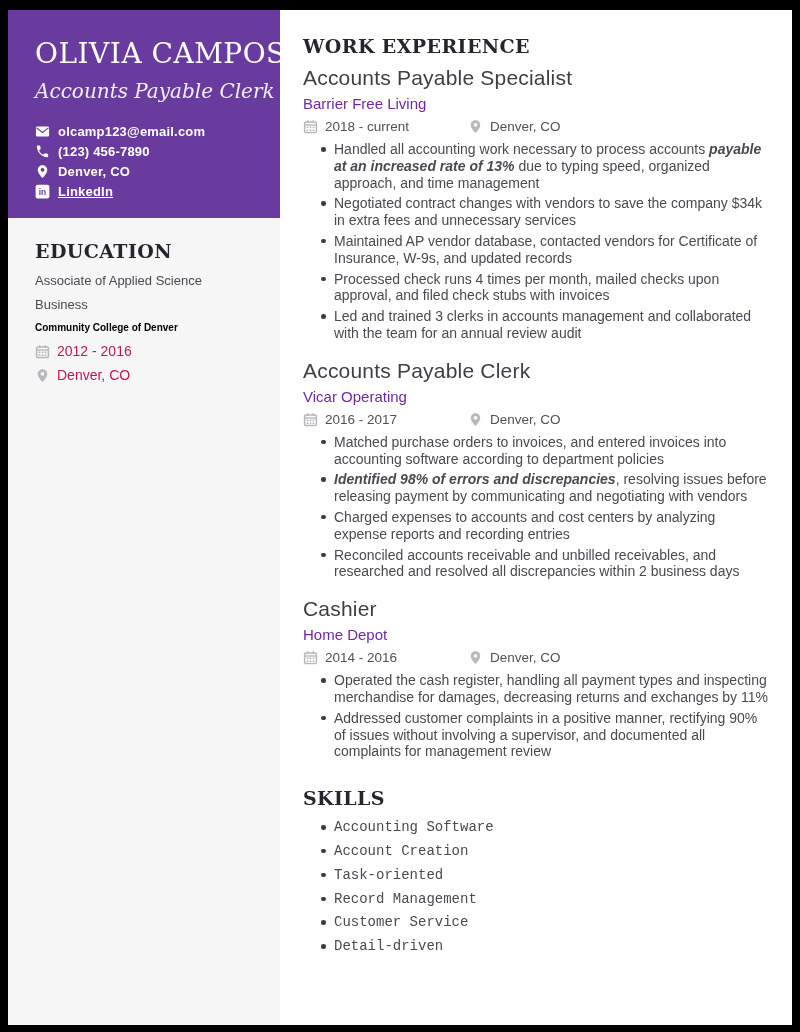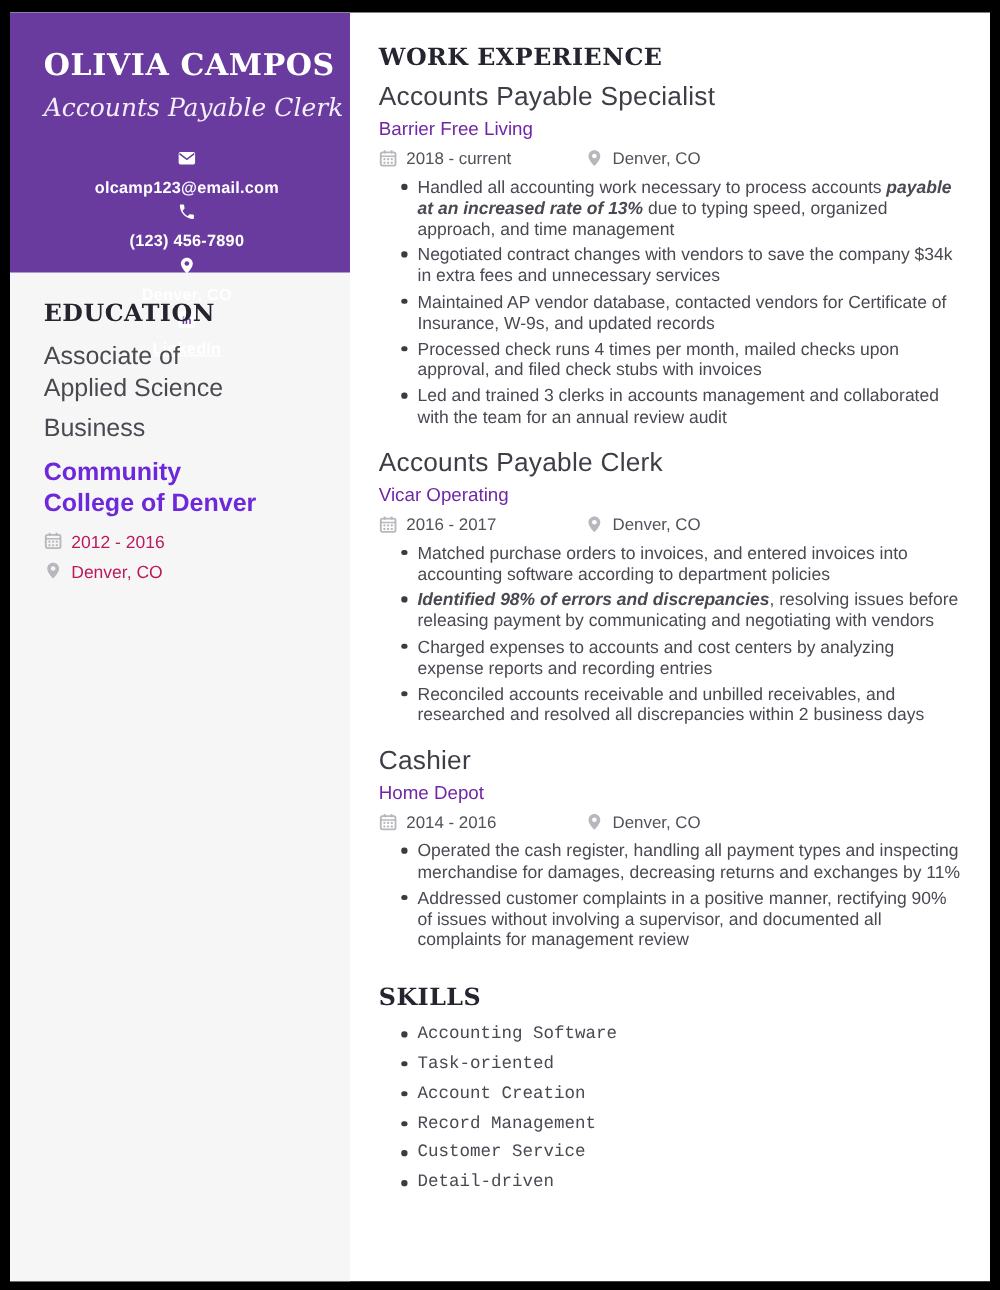--- a/index.html
+++ b/index.html
@@ -31,22 +31,22 @@
     --bg: #6a3b9e;
     box-sizing: border-box;
     height: 208px;
     background: var(--bg);
     color: #ffffff;
     padding: 29px 16px 0 27px;
   }
   .id-block h1 {
     margin: 0;
     font-family: "DejaVu Serif", "Liberation Serif", serif;
-    font-weight: 700;
-    font-size: 24px;
+    font-weight: 400;
+    font-size: 28px;
     letter-spacing: 0.5px;
     line-height: 1.1;
     white-space: nowrap;
   }
   .headline {
     margin-top: 9px;
     font-family: "DejaVu Serif", "Liberation Serif", serif;
     font-style: italic;
     font-size: 20px;
     color: #f3eef9;
@@ -58,52 +58,51 @@
     padding: 0;
   }
   .contacts li {
     display: flex;
     align-items: center;
     gap: 8px;
     margin-bottom: 5px;
     font-size: 13px;
     font-weight: 600;
     letter-spacing: 0.2px;
-    flex-direction: column;
   }
   .contacts svg { width: 15px; height: 15px; display: block; }
   .contacts a.link {
     color: #ffffff;
     text-decoration: underline;
     cursor: pointer;
   }
   
   .section-h {
     margin: 0;
     font-family: "DejaVu Serif", "Liberation Serif", serif;
     font-weight: 700;
     font-size: 19px;
     letter-spacing: 0.4px;
     color: #26242e;
   }
   
   .edu { padding: 22px 18px 0 27px; }
   .edu-degree, .edu-field {
     margin-top: 11px;
-    font-size: 20px;
+    font-size: 13px;
     color: #4a4851;
     line-height: 1.28;
     max-width: 170px;
   }
   .edu-field { margin-top: 7px; }
   .edu-school {
     margin-top: 9px;
-    font-size: 20px;
+    font-size: 10px;
     font-weight: 700;
-    color: #6d28d9;
+    color: #000000;
     line-height: 1.28;
     max-width: 180px;
   }
   .meta-row {
     display: flex;
     align-items: center;
     gap: 7px;
     margin-top: 8px;
     font-size: 14px;
     color: #be185d;
@@ -354,22 +353,22 @@
         <ul class="bullets">
             <li><span>Operated the cash register, handling all payment types and inspecting merchandise for damages, decreasing returns and exchanges by 11%</span></li>
             <li><span>Addressed customer complaints in a positive manner, rectifying 90% of issues without involving a supervisor, and documented all complaints for management review</span></li>
           </ul>
       </article>
 
       <section class="skills-sec">
         <h2 class="section-h">SKILLS</h2>
         <ul class="bullets">
           <li>Accounting Software</li>
+          <li>Account Creation</li>
           <li>Task-oriented</li>
-          <li>Account Creation</li>
           <li>Record Management</li>
           <li>Customer Service</li>
           <li>Detail-driven</li>
         </ul>
       </section>
     </main>
 
   </div>
 </div>
 

